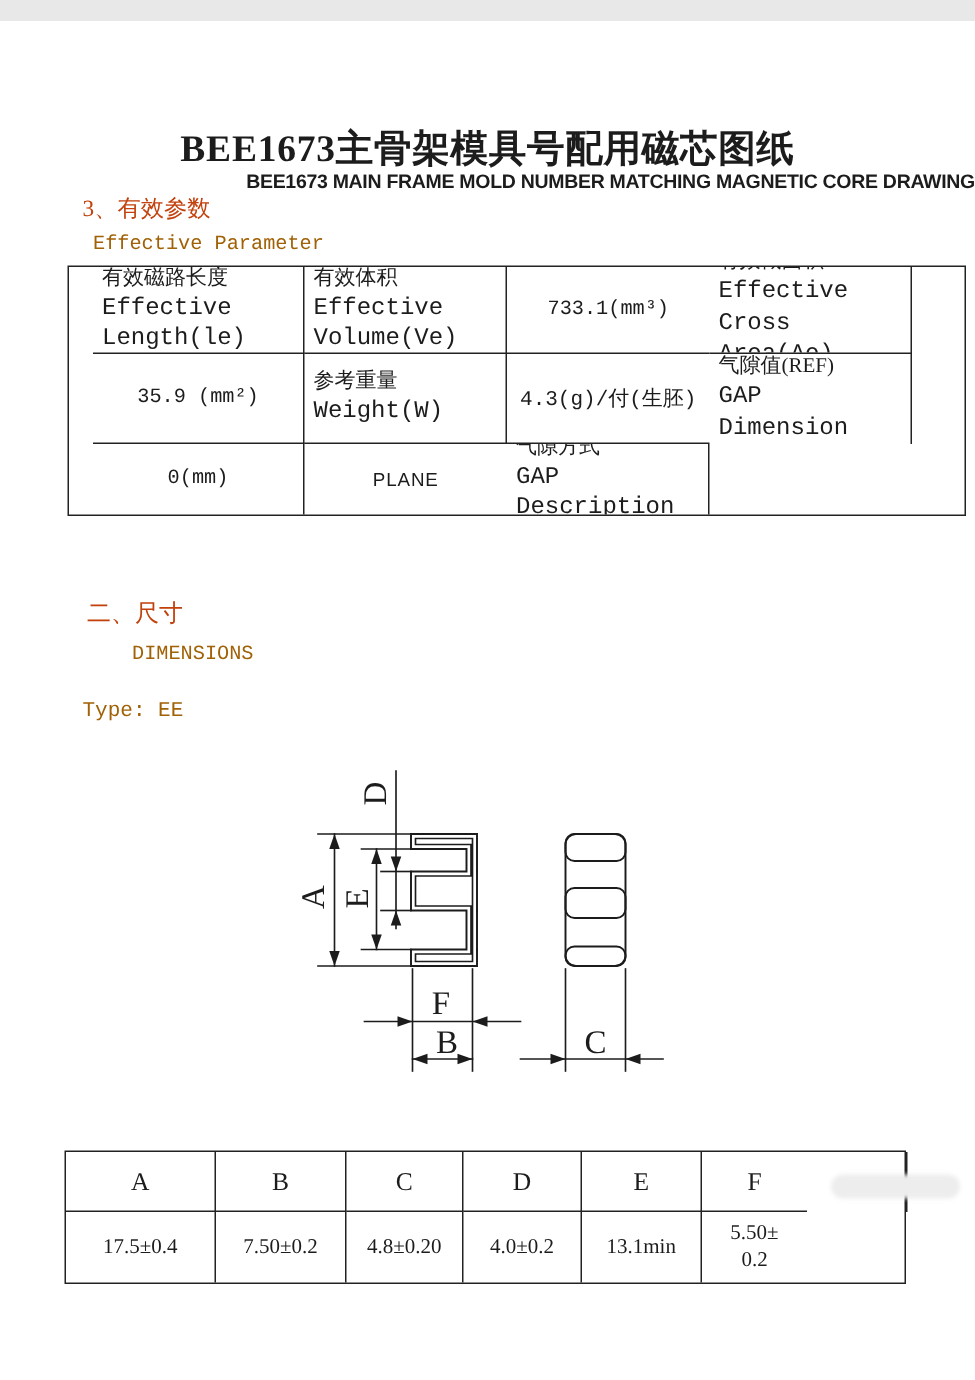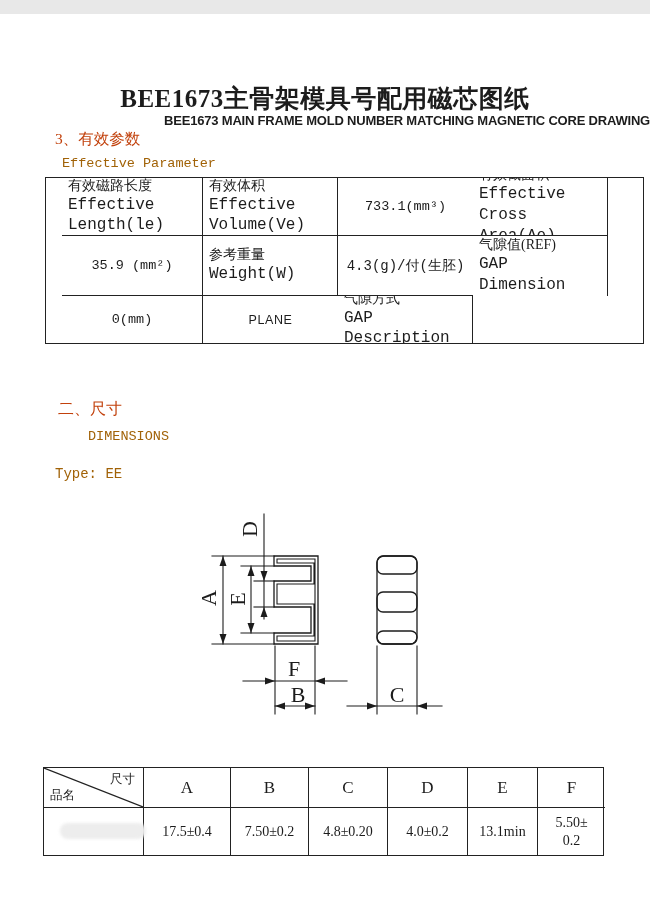--- a/index.html
+++ b/index.html
@@ -190,27 +190,20 @@
       <text transform="translate(55,100) rotate(-90)" text-anchor="middle">E</text>
       <text transform="translate(67,30) rotate(-90)" text-anchor="middle">D</text>
       <text x="104" y="177" text-anchor="middle">F</text>
       <text x="108" y="203" text-anchor="middle">B</text>
       <text x="207" y="203" text-anchor="middle">C</text>
     </g>
   </svg>
 
   <div class="abs dtable">
 
-    <div class="cell corner-cell">
-      <svg class="corner-svg" viewBox="0 0 100 40" preserveAspectRatio="none">
-        <line x1="0" y1="0" x2="100" y2="40" stroke="#222" stroke-width="1.2"></line>
-      </svg>
-      <span class="corner-top">尺寸</span>
-      <span class="corner-bottom">品名</span>
-    </div>
     <div class="cell dhead">A</div>
     <div class="cell dhead">B</div>
     <div class="cell dhead">C</div>
     <div class="cell dhead">D</div>
     <div class="cell dhead">E</div>
     <div class="cell dhead last-col">F</div>
 
     <div class="cell last-row corner-cell">
       <div class="redacted"></div>
     </div>

